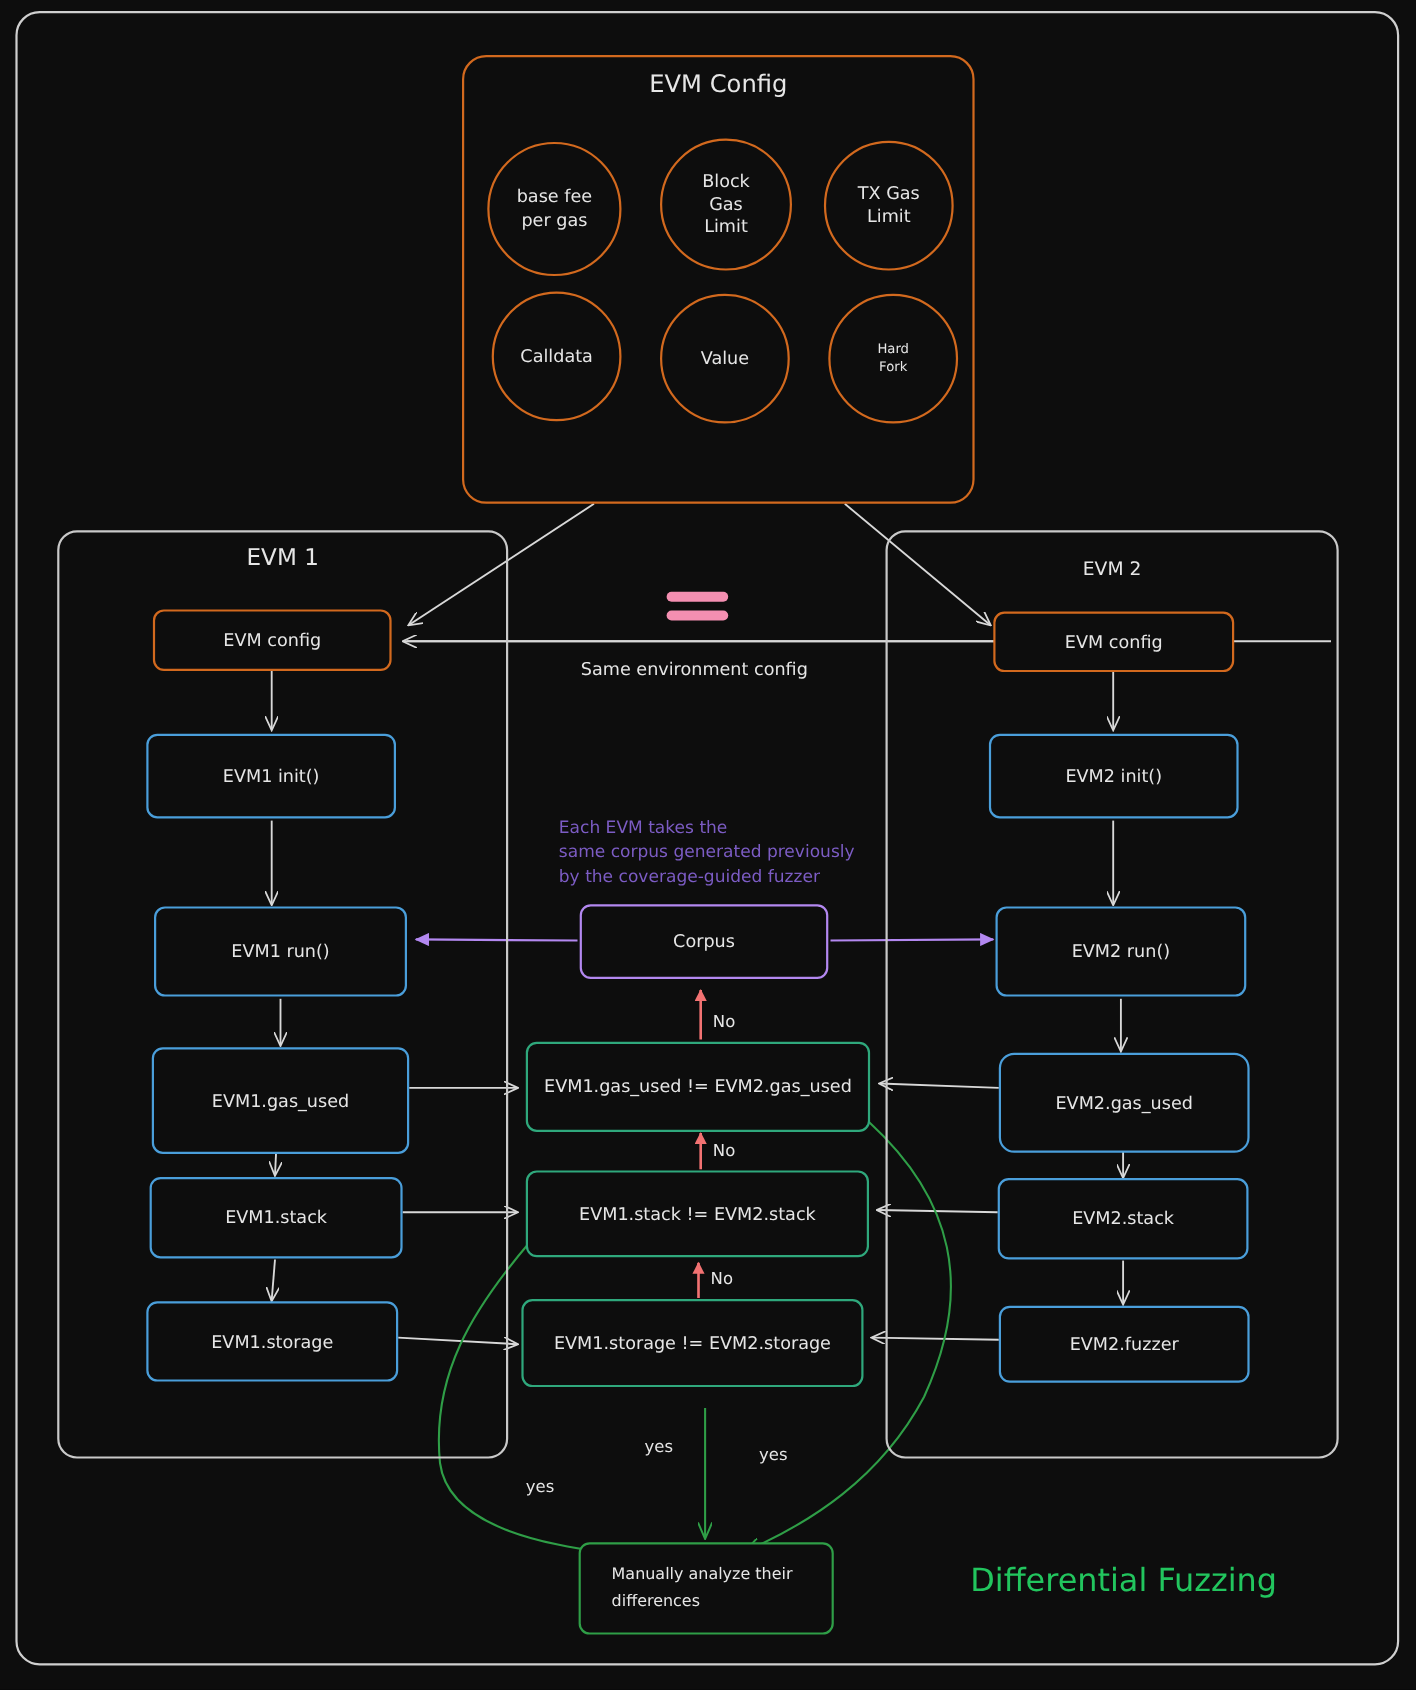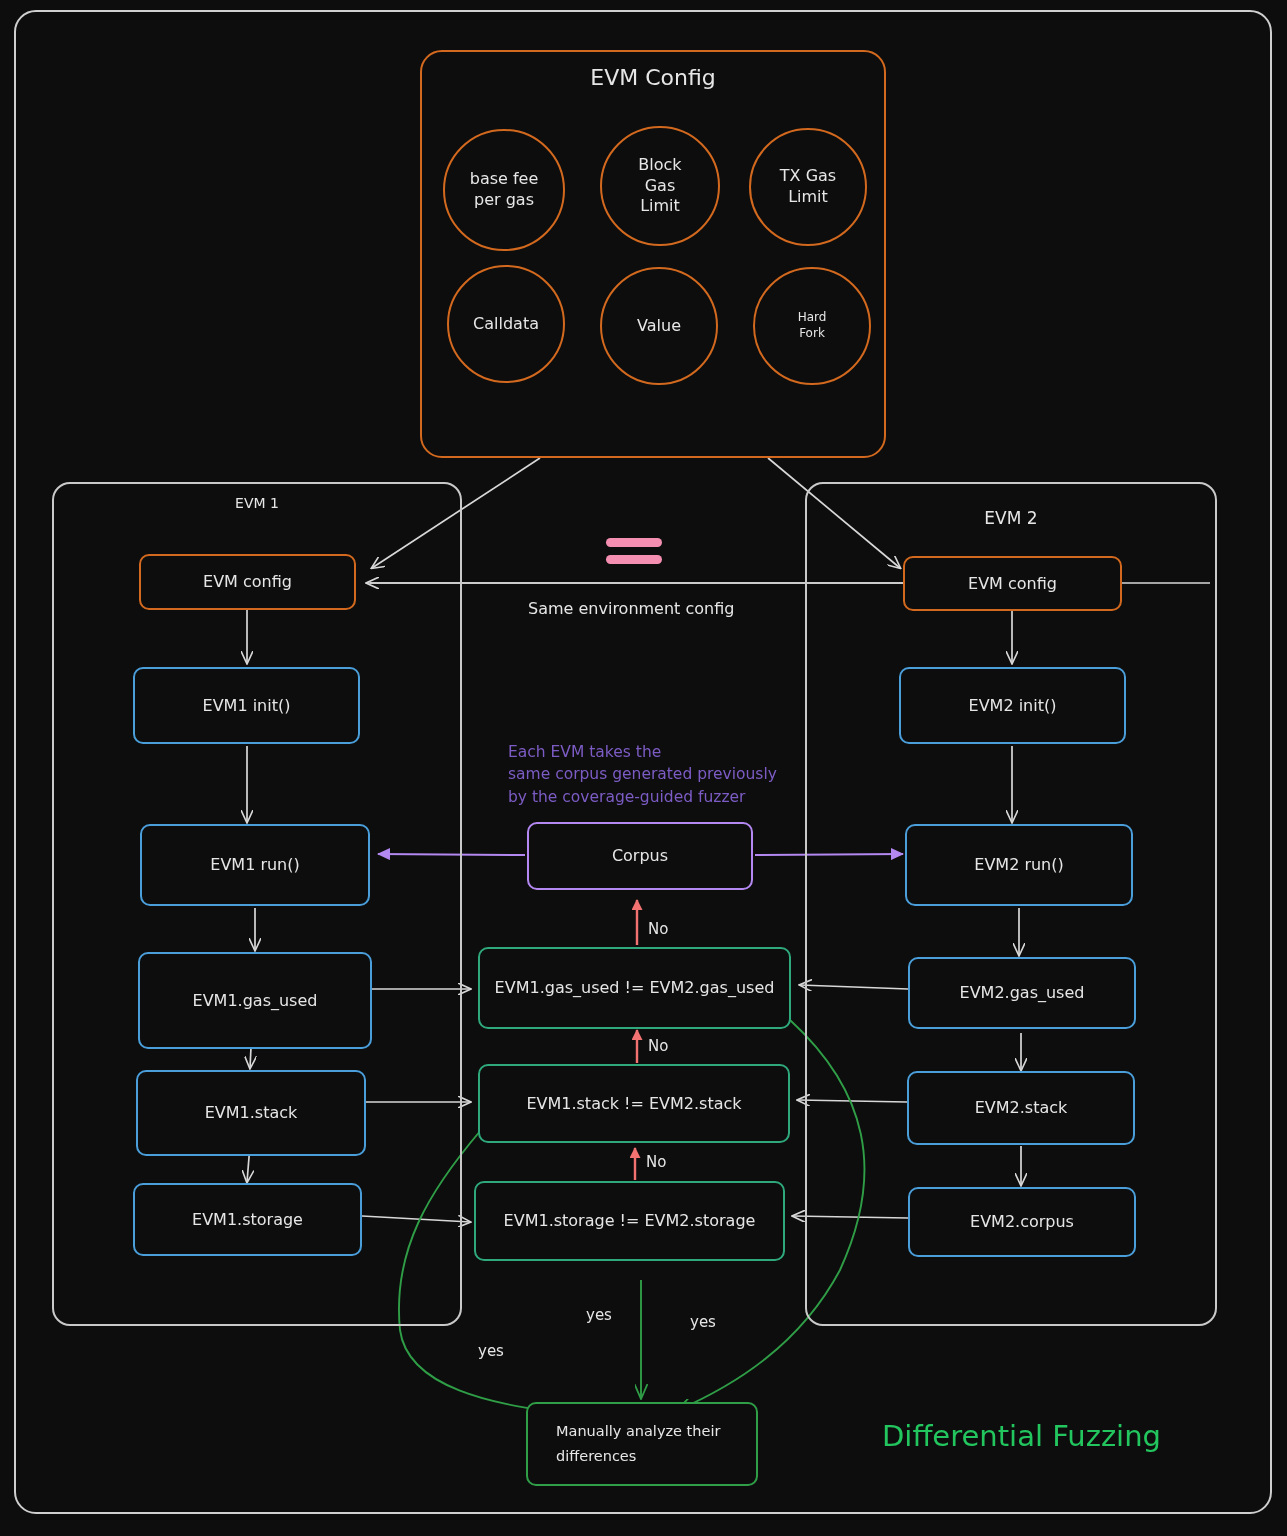--- a/index.html
+++ b/index.html
@@ -193,61 +193,61 @@
   </div>
   <div class="circle" style="left:600px; top:267px; width:118px; height:118px; font-size:16px;">
     <span style="white-space:pre-line;">Value</span>
   </div>
   <div class="circle" style="left:753px; top:267px; width:118px; height:118px; font-size:12px;">
     <span style="white-space:pre-line;">Hard
 Fork</span>
   </div>
 
   <div class="group" style="left:52px; top:482px; width:410px; height:844px;"></div>
-  <div class="grouplabel" style="left:52px; top:495px; width:410px; font-size:14px;">EVM 1</div>
+  <div class="grouplabel" style="left:52px; top:495px; width:410px; font-size:21px;">EVM 1</div>
 
   <div class="node orange" style="left:139px; top:554px; width:217px; height:56px; font-size:16px;">
     <span>EVM config</span>
   </div>
   <div class="node blue" style="left:133px; top:667px; width:227px; height:77px; font-size:16px;">
     <span>EVM1 init()</span>
   </div>
   <div class="node blue" style="left:140px; top:824px; width:230px; height:82px; font-size:16px;">
     <span>EVM1 run()</span>
   </div>
   <div class="node blue" style="left:138px; top:952px; width:234px; height:97px; font-size:16px;">
     <span>EVM1.gas_used</span>
   </div>
-  <div class="node blue" style="left:136px; top:1070px; width:230px; height:86px; font-size:16px;">
+  <div class="node blue" style="left:136px; top:1070px; width:230px; height:74px; font-size:16px;">
     <span>EVM1.stack</span>
   </div>
   <div class="node blue" style="left:133px; top:1183px; width:229px; height:73px; font-size:16px;">
     <span>EVM1.storage</span>
   </div>
 
   <div class="group" style="left:805px; top:482px; width:412px; height:844px;"></div>
   <div class="grouplabel" style="left:805px; top:508px; width:412px; font-size:17px;">EVM 2</div>
 
   <div class="node orange" style="left:903px; top:556px; width:219px; height:55px; font-size:16px;">
     <span>EVM config</span>
   </div>
   <div class="node blue" style="left:899px; top:667px; width:227px; height:77px; font-size:16px;">
     <span>EVM2 init()</span>
   </div>
   <div class="node blue" style="left:905px; top:824px; width:228px; height:82px; font-size:16px;">
     <span>EVM2 run()</span>
   </div>
-  <div class="node blue" style="left:908px; top:957px; width:228px; height:72px; font-size:16px;">
+  <div class="node blue" style="left:908px; top:957px; width:228px; height:91px; font-size:16px;border-radius:14px;">
     <span>EVM2.gas_used</span>
   </div>
   <div class="node blue" style="left:907px; top:1071px; width:228px; height:74px; font-size:16px;">
     <span>EVM2.stack</span>
   </div>
   <div class="node blue" style="left:908px; top:1187px; width:228px; height:70px; font-size:16px;">
-    <span>EVM2.corpus</span>
+    <span>EVM2.fuzzer</span>
   </div>
 
   <div class="eqsign" style="left:606px; top:538px;">
     <i></i>
     <i></i>
   </div>
   <div class="lbl" style="left:528px; top:599px; font-size:16px;">Same environment config</div>
 
   <div class="lbl purple" style="left:508px; top:741px; font-size:15.5px;">Each EVM takes the
 same corpus generated previously

